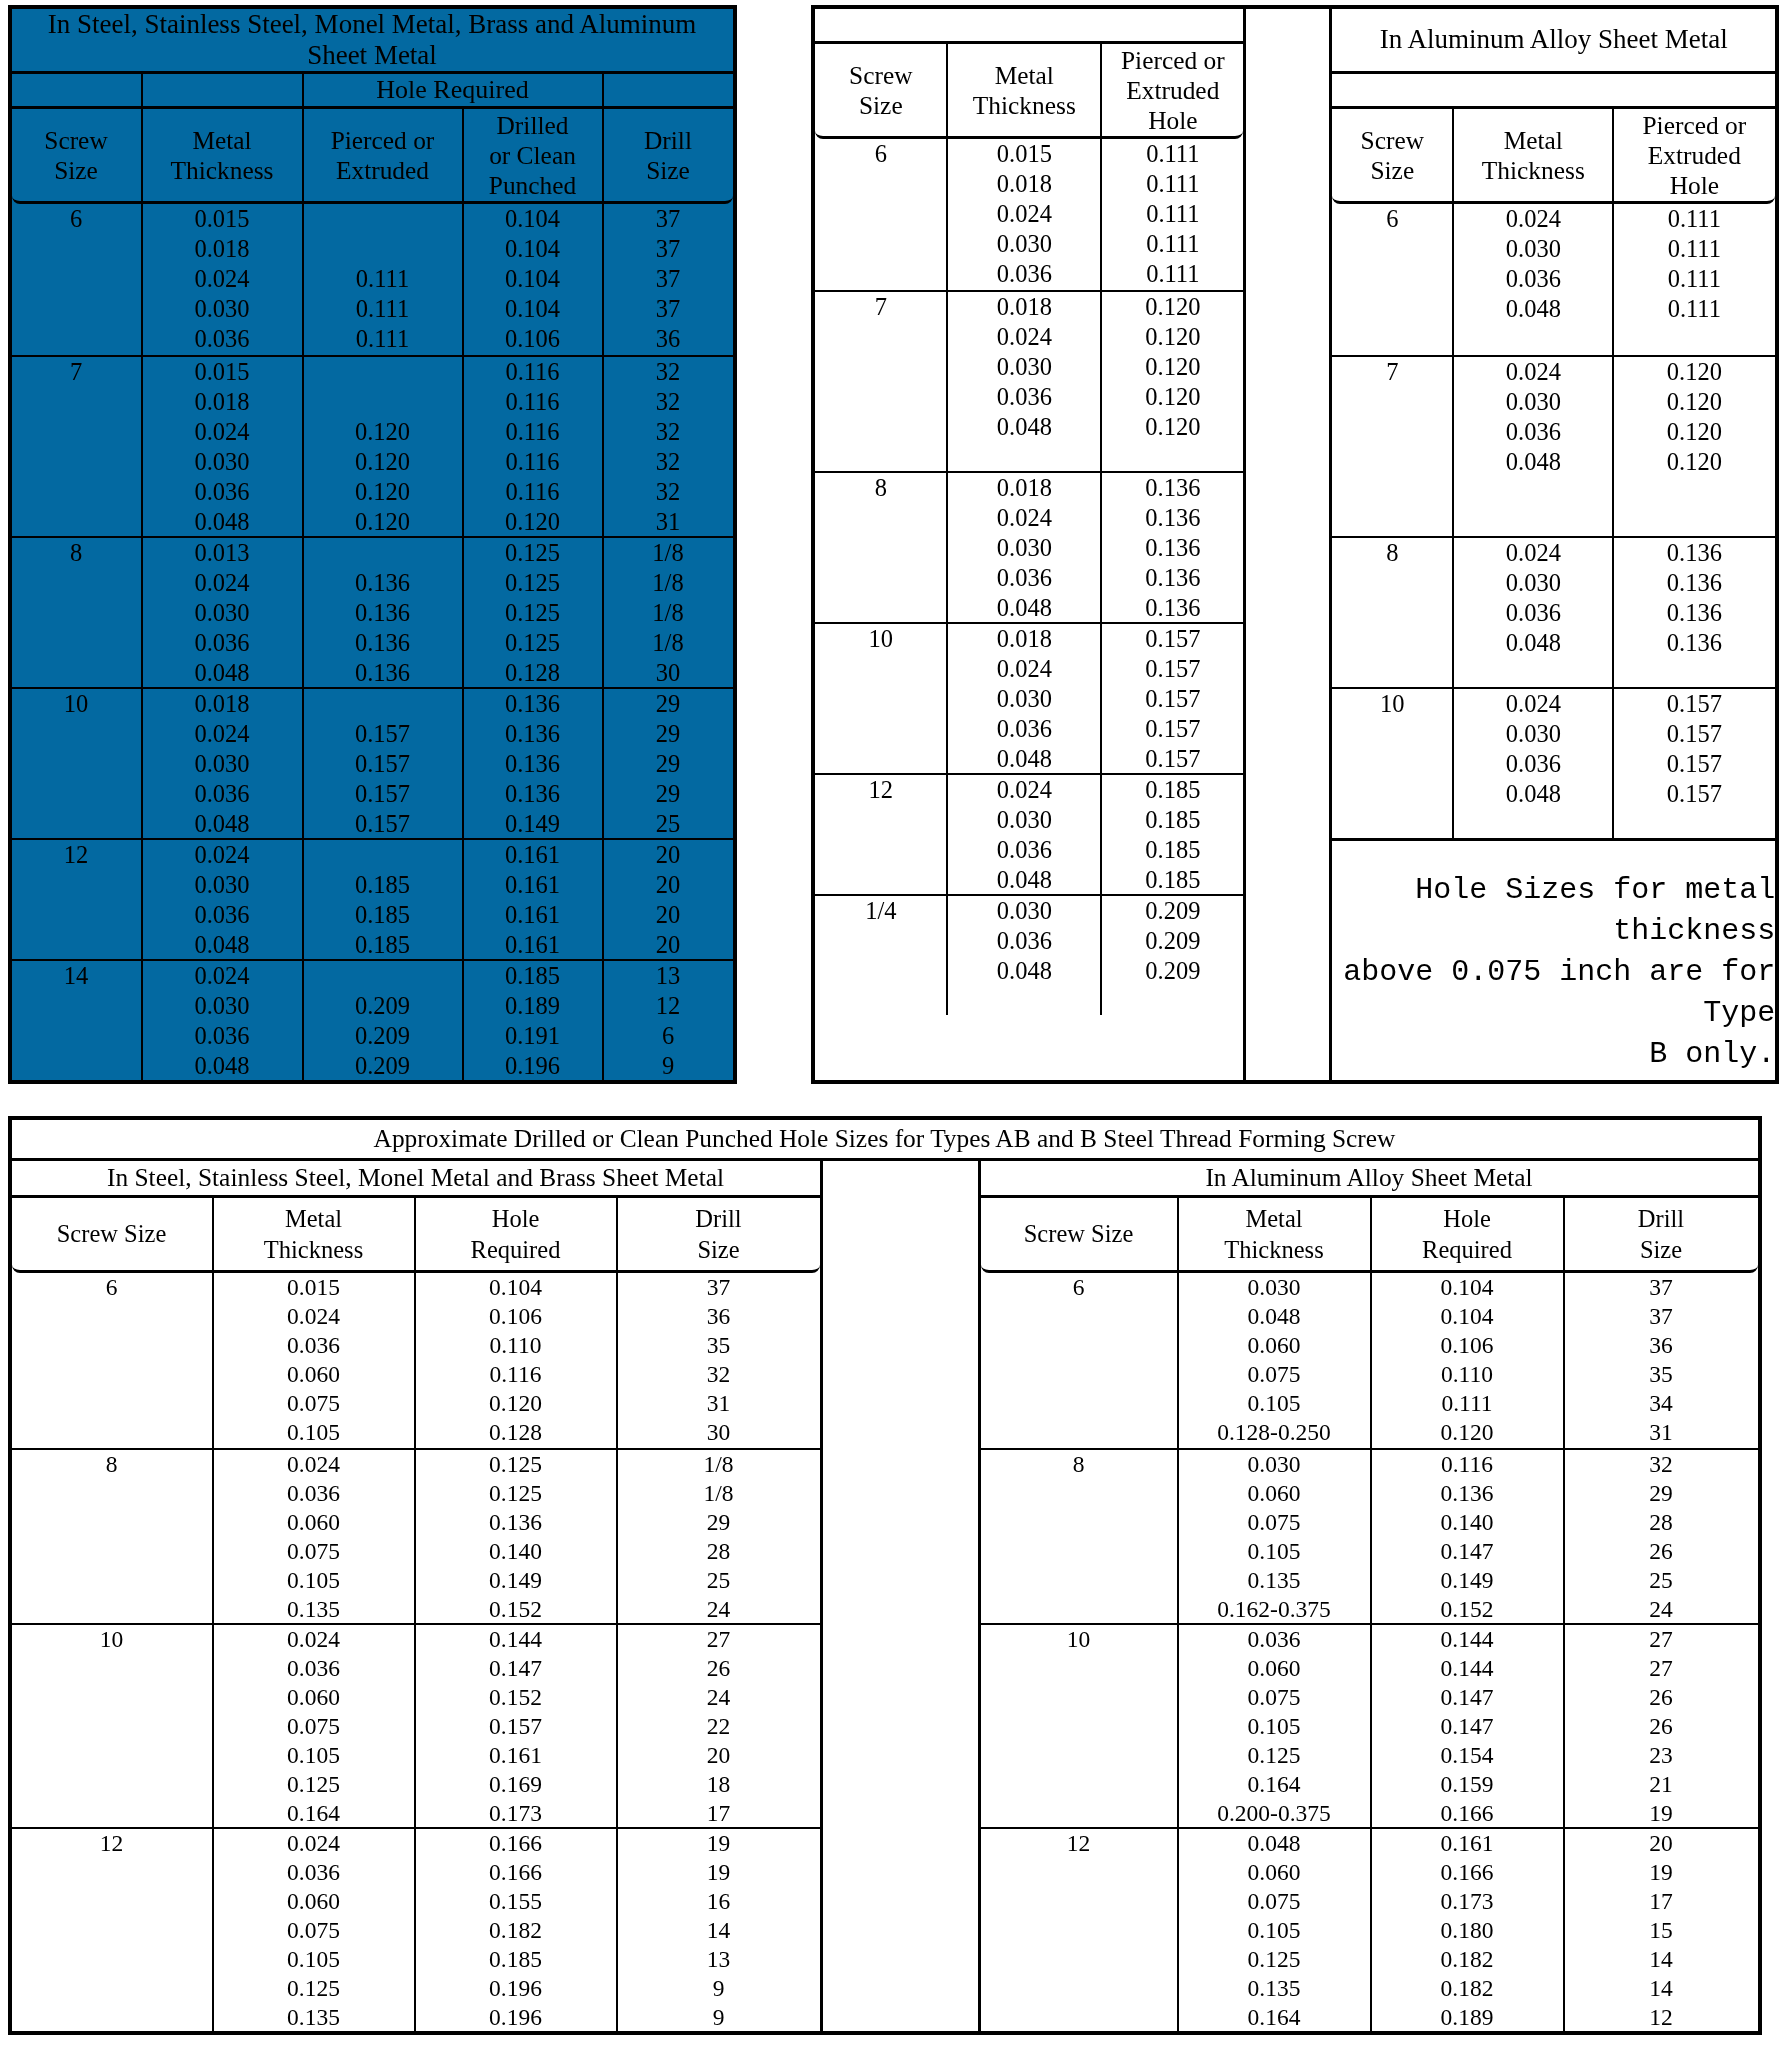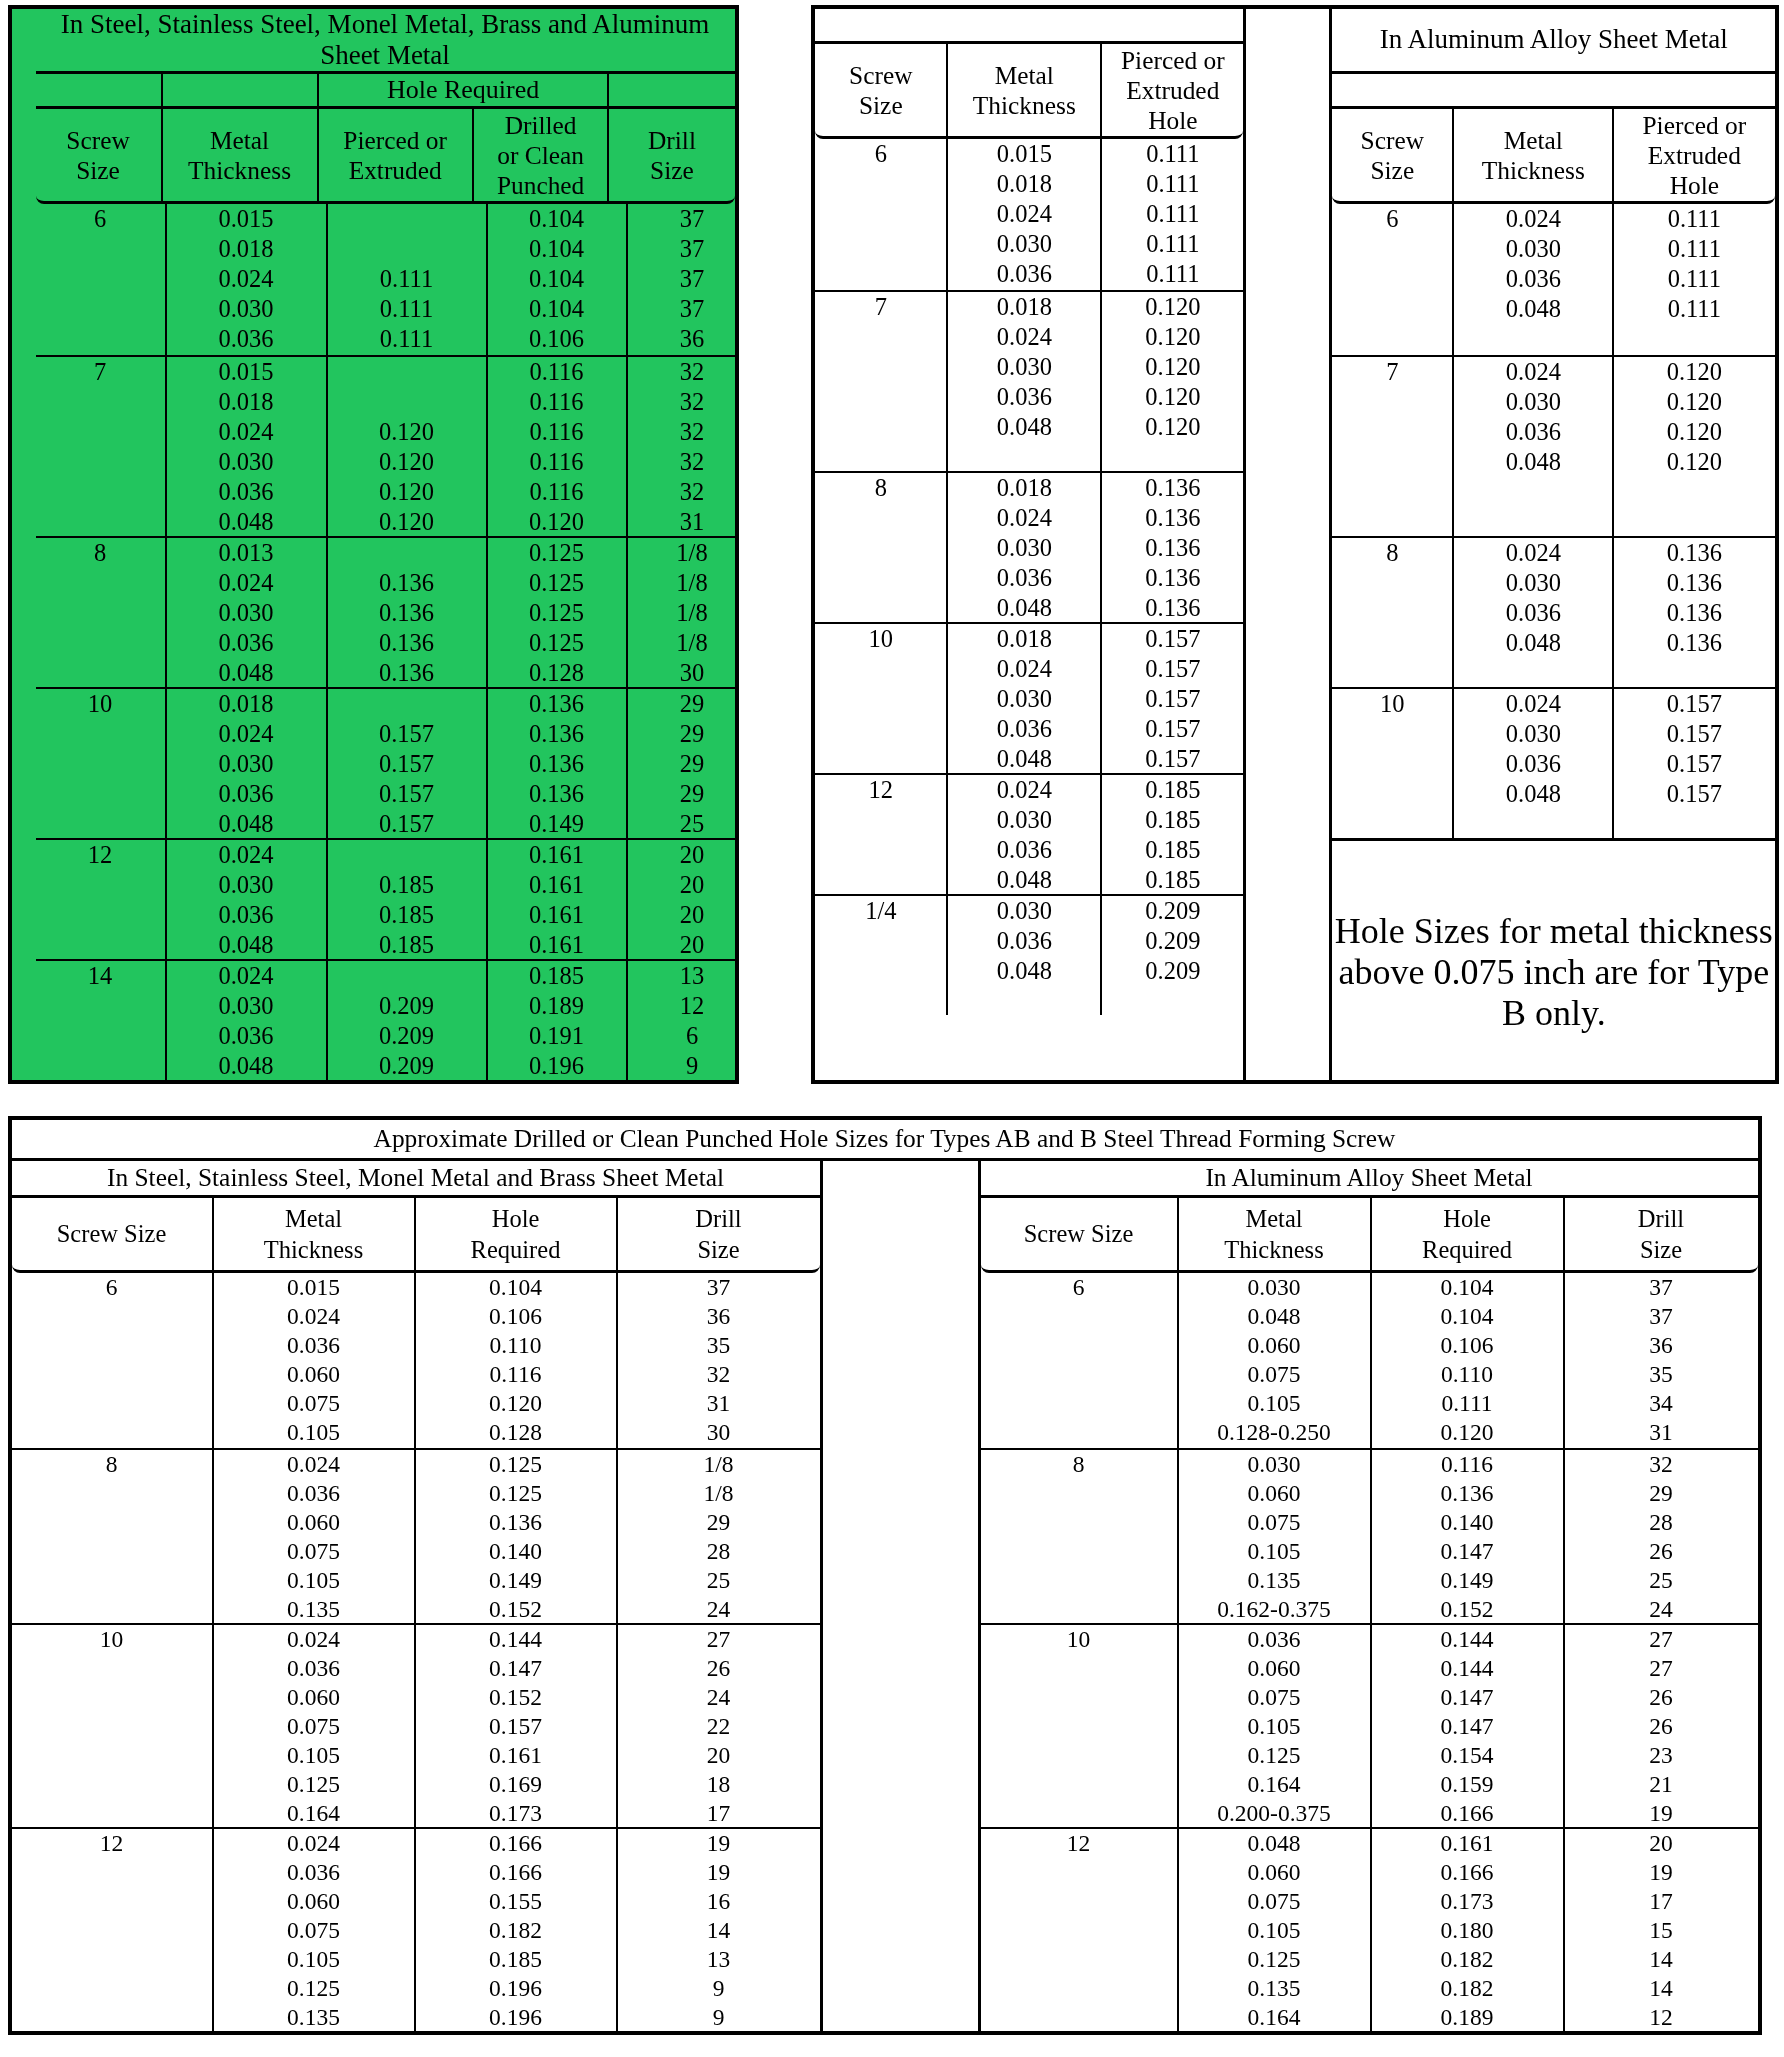--- a/index.html
+++ b/index.html
@@ -19,32 +19,32 @@
   .headrow .hcell:last-child{border-right:none;}
   .grp{display:flex;border-top:2.8px solid #000;overflow:hidden;box-sizing:border-box;}
   .groups .grp:first-child{border-top:none;}
   .grp .col{box-sizing:border-box;border-right:2.8px solid #000;flex-shrink:0;}
   .grp .col:last-child{border-right:none;}
   .cell{text-align:center;}
 
   
   .top-section{display:flex;align-items:stretch;}
   .top-section .cell{height:30px;line-height:30px;font-size:24.5px;}
-  .t1{width:731px;border:4.7px solid #000;box-sizing:border-box;background:#22c55e;padding-left:24px;}
+  .t1{width:731px;border:4.7px solid #000;box-sizing:border-box;background:#0369a1;}
   .t1 .ttl{height:62px;}
   .topgap{width:79px;}
   .frame2{width:970px;border:4.7px solid #000;box-sizing:border-box;display:flex;align-items:stretch;background:#fff;}
   .t2{width:428px;}
   .t2 .ttl{height:62px;}
   .spacer-col{width:89px;box-sizing:border-box;border-left:3.8px solid #000;border-right:3.8px solid #000;}
   .right-col{width:443px;display:flex;flex-direction:column;}
   .t3 .ttl{height:62px;}
   .t3{border-bottom:3.8px solid #000;}
   .note-area{flex:1;display:flex;align-items:center;justify-content:center;}
-  .note-text{font-size:36px;line-height:41px;text-align:center;white-space:pre-line;padding-top:24.5px;}
+  .note-text{font-size:30px;line-height:41px;text-align:right;white-space:pre-line;padding-top:24.5px;font-family:Liberation Mono, monospace;}
 
   
   #t1g .c0,.t1-c0{width:131px;} #t1g .c1,.t1-c1{width:161px;} #t1g .c2,.t1-c2{width:160px;}
   #t1g .c3,.t1-c3{width:140px;} #t1g .c4,.t1-c4{width:129px;}
   .t1-hole{width:300px;}
   
   #t2g .c0,.t2-c0{width:133px;} #t2g .c1,.t2-c1{width:154px;} #t2g .c2,.t2-c2{width:141px;}
   
   #t3g .c0,.t3-c0{width:122px;} #t3g .c1,.t3-c1{width:160px;} #t3g .c2,.t3-c2{width:160px;}
 

